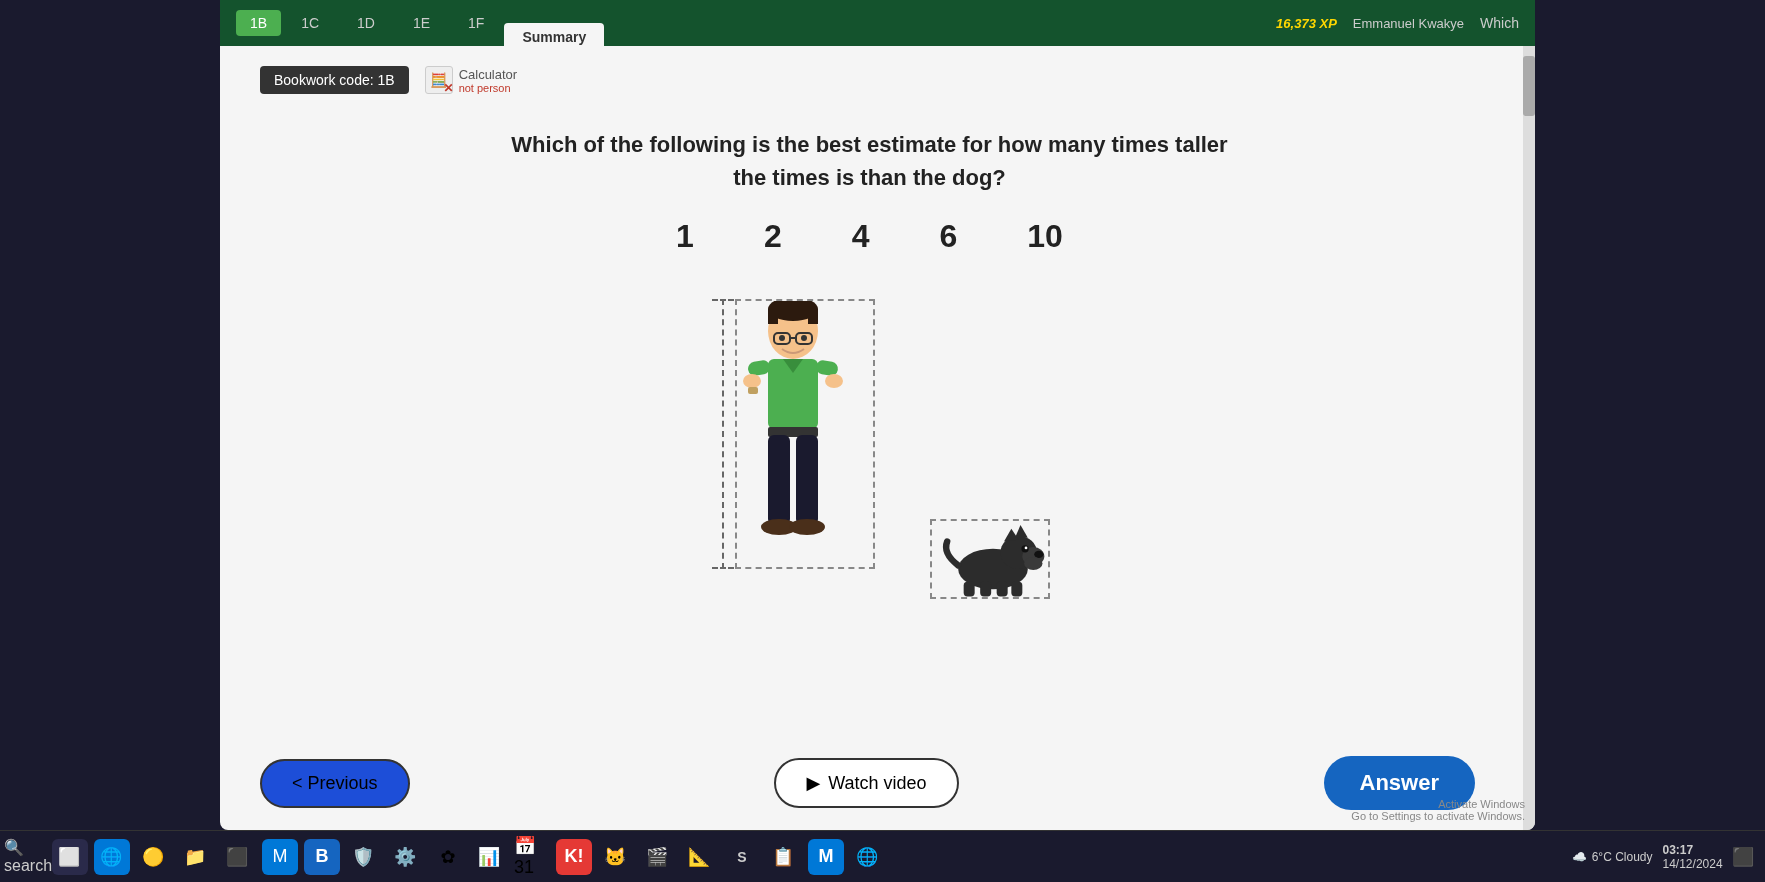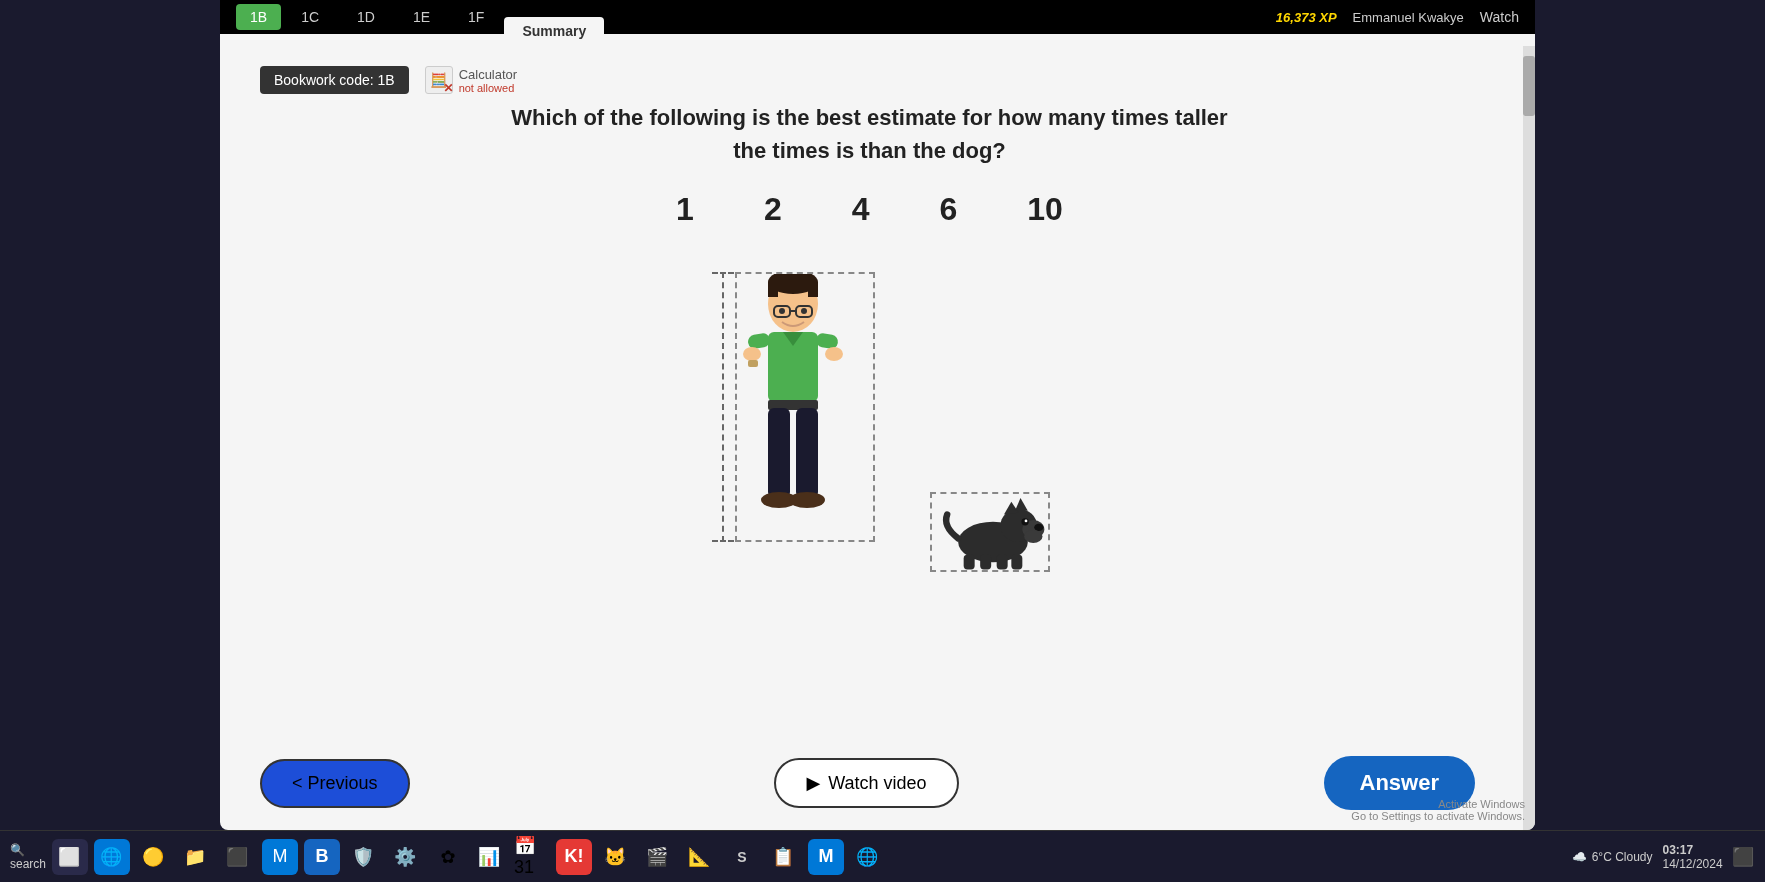--- a/index.html
+++ b/index.html
@@ -35,22 +35,22 @@
       height: 830px;
       background: #f5f5f5;
       border-radius: 0 0 8px 8px;
       overflow: hidden;
     }
 
     
     .top-nav {
       position: absolute;
       top: 0; left: 0; right: 0;
-      height: 34px;
-      background: #000000;
+      height: 46px;
+      background: #14532d;
       display: flex;
       align-items: center;
       justify-content: space-between;
       padding: 0 16px;
     }
 
     .nav-tabs {
       display: flex;
       align-items: center;
       gap: 2px;
@@ -104,21 +104,21 @@
       top: 46px;
       left: 0; right: 16px;
       padding: 20px 40px;
       background: #f5f5f5;
     }
 
     .bookwork-bar {
       display: flex;
       align-items: flex-start;
       gap: 16px;
-      margin-bottom: 7px;
+      margin-bottom: 34px;
     }
 
     .bookwork-code {
       background: #333;
       color: white;
       padding: 6px 14px;
       border-radius: 4px;
       font-size: 14px;
     }
 
@@ -354,40 +354,40 @@
       <div class="nav-tab green-tab">1B</div>
       <div class="nav-tab">1C</div>
       <div class="nav-tab">1D</div>
       <div class="nav-tab">1E</div>
       <div class="nav-tab">1F</div>
       <div class="nav-tab active">Summary</div>
     </div>
     <div class="nav-right">
       <span class="xp-badge">16,373 XP</span>
       <span>Emmanuel Kwakye</span>
-      <span class="menu-btn">Watch</span>
+      <span class="menu-btn">Which</span>
     </div>
   </div>
 
   <div class="scrollbar">
     <div class="scrollbar-thumb"></div>
   </div>
 
   <div class="question-area">
 
     <div class="bookwork-bar">
       <span class="bookwork-code">Bookwork code: 1B</span>
       <div class="calculator-info">
         <div class="calc-icon">
           🧮
           <span class="calc-x">✕</span>
         </div>
         <div>
           <div>Calculator</div>
-          <div style="font-size:11px;color:#c0392b;">not allowed</div>
+          <div style="font-size:11px;color:#c0392b;">not person</div>
         </div>
       </div>
     </div>
 
     <div class="question-text">
       <div>Which of the following is the best estimate for how many times taller</div>
       <div>the times is than the dog?</div>
     </div>
 
     <div class="answer-choices">
@@ -491,21 +491,21 @@
   </div>
 
 </div>
 
 <div class="activate-windows">
   <div>Activate Windows</div>
   <div>Go to Settings to activate Windows.</div>
 </div>
 
 <div class="taskbar">
-  <div class="taskbar-icon" style="color:#ccc;font-size:12px;">🔍 search</div>
+  <div class="taskbar-icon" style="color:#ccc;font-size:16px;">🔍 search</div>
   <div class="taskbar-icon" style="background:#2a2a4a;">⬜</div>
   <div class="taskbar-icon" style="background:#0078d7;color:white;">🌐</div>
   <div class="taskbar-icon">🟡</div>
   <div class="taskbar-icon">📁</div>
   <div class="taskbar-icon">⬛</div>
   <div class="taskbar-icon" style="background:#0078d7;color:white;">M</div>
   <div class="taskbar-icon" style="background:#1565c0;color:white;font-weight:bold;">B</div>
   <div class="taskbar-icon">🛡️</div>
   <div class="taskbar-icon">⚙️</div>
   <div class="taskbar-icon">✿</div>

